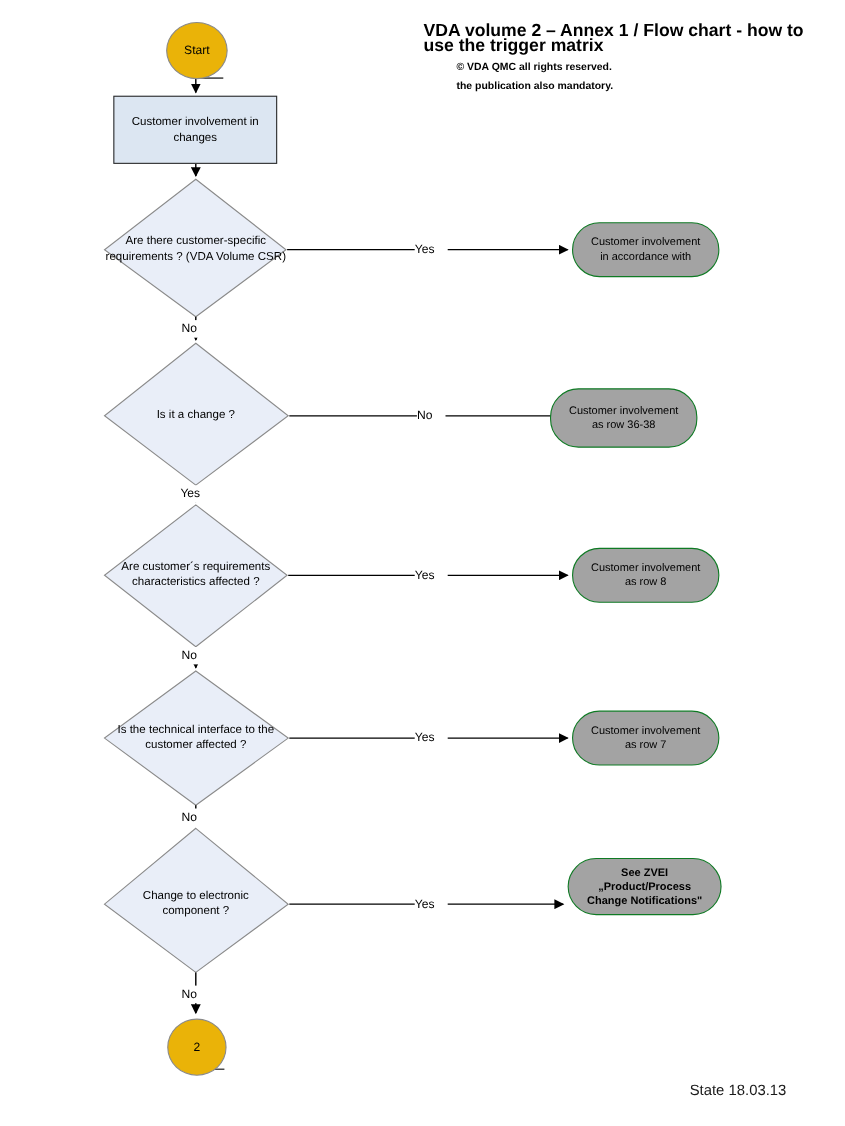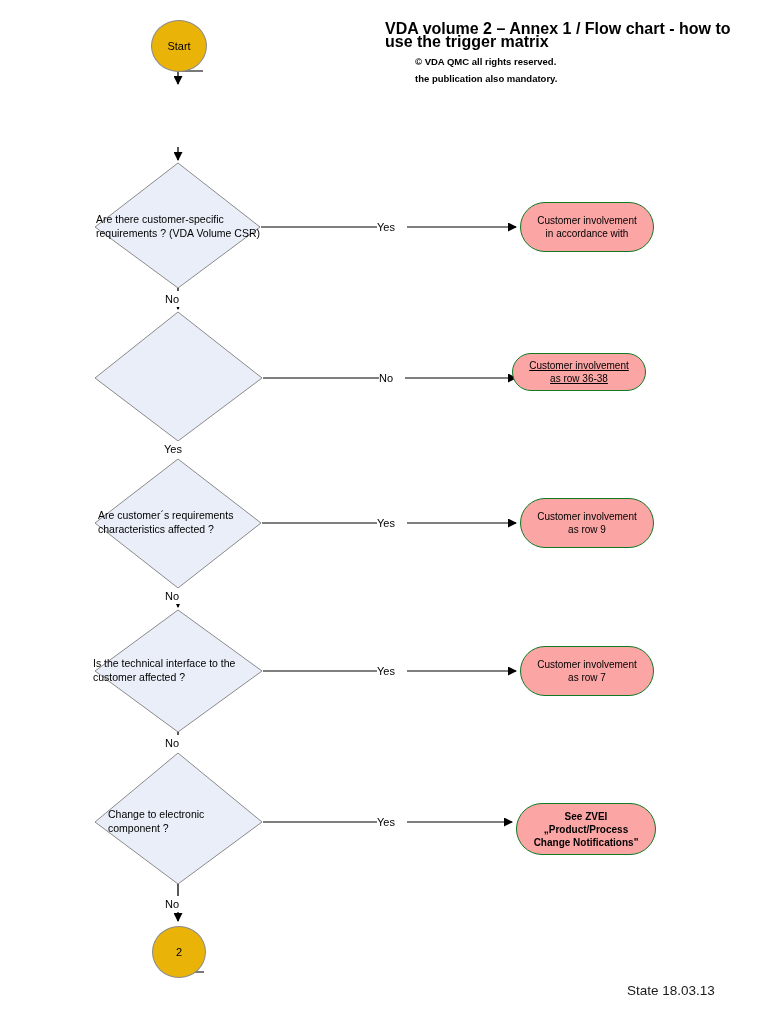--- a/index.html
+++ b/index.html
@@ -6,22 +6,22 @@
   .page{position:relative;width:768px;height:1024px;background:#ffffff;
         font-family:"Liberation Sans",sans-serif;color:#000;overflow:hidden;}
   svg.layer{position:absolute;left:0;top:0;z-index:0;}
   .circle-node{position:absolute;z-index:2;background:#eab308;border:1px solid #8a8a8a;
         border-radius:50%;display:flex;align-items:center;justify-content:center;
         font-size:11px;}
   .process-box{position:absolute;z-index:2;background:#dce6f2;border:1.5px solid #2b2b2b;
         display:flex;align-items:center;justify-content:center;text-align:center;
         font-size:10.5px;line-height:1.35;}
   .qtext{position:absolute;z-index:2;display:flex;align-items:center;justify-content:center;
-        font-size:10.5px;line-height:1.32;}
-  .terminal{position:absolute;z-index:2;background:#fca5a5;border:1px solid #0f7a24;
+        text-align:center;font-size:10.5px;line-height:1.32;}
+  .terminal{position:absolute;z-index:2;background:#a3a3a3;border:1px solid #0f7a24;
         border-radius:26px;display:flex;align-items:center;justify-content:center;
         text-align:center;font-size:10px;line-height:1.3;padding:2px 12px;box-sizing:border-box;}
   .terminal.bold{font-weight:bold;}
   .lbl{position:absolute;z-index:3;background:#ffffff;text-align:left;
         font-size:11px;line-height:16px;}
   .hdr-title{position:absolute;left:385px;top:22px;width:372px;
         font-size:16px;font-weight:bold;line-height:13px;}
   .copy{position:absolute;left:385px;top:53px;width:368px;
         font-size:9.5px;font-weight:bold;line-height:17px;margin-left:30px;}
   .copy span{display:block;}
@@ -66,31 +66,35 @@
   <div class="hdr-title">VDA volume 2 – Annex 1 / Flow chart - how to use the trigger matrix</div>
   <div class="copy">
     <span>© VDA QMC all rights reserved.</span>
     <span>the publication also mandatory.</span>
   </div>
 
   <div class="circle-node" style="left:151px;top:20px;width:54px;height:50px;">
     <span>Start</span>
   </div>
 
+  <div class="process-box" style="left:103px;top:87px;width:147px;height:60px;">
+    <span>Customer involvement in changes</span>
+  </div>
 
   <div class="qtext" style="left:96px;top:197px;width:164px;height:60px;">Are there customer-specific requirements ? (VDA Volume CSR)</div>
+  <div class="qtext" style="left:98px;top:356px;width:160px;height:44px;">Is it a change ?</div>
   <div class="qtext" style="left:98px;top:501px;width:160px;height:44px;">Are customer´s requirements characteristics affected ?</div>
   <div class="qtext" style="left:108px;top:800px;width:140px;height:44px;">Change to electronic component ?</div>
   <div class="qtext" style="left:93px;top:649px;width:170px;height:44px;">Is the technical interface to the customer affected ?</div>
 
   <div class="terminal" style="left:520px;top:202px;width:134px;height:50px;">Customer involvement in accordance with</div>
-  <div class="terminal" style="left:512px;top:353px;width:134px;height:38px;text-decoration:underline;">Customer involvement as row 36-38</div>
-  <div class="terminal" style="left:520px;top:498px;width:134px;height:50px;">Customer involvement as row 9</div>
+  <div class="terminal" style="left:500px;top:353px;width:134px;height:54px;">Customer involvement as row 36-38</div>
+  <div class="terminal" style="left:520px;top:498px;width:134px;height:50px;">Customer involvement as row 8</div>
   <div class="terminal" style="left:520px;top:646px;width:134px;height:50px;">Customer involvement as row 7</div>
-  <div class="terminal bold" style="left:516px;top:803px;width:140px;height:52px;">See ZVEI „Product/Process Change Notifications"</div>
+  <div class="terminal bold" style="left:516px;top:780px;width:140px;height:52px;">See ZVEI „Product/Process Change Notifications"</div>
 
   <div class="lbl" style="left:377px;top:219px;width:30px;">Yes</div>
   <div class="lbl" style="left:379px;top:370px;width:26px;">No</div>
   <div class="lbl" style="left:377px;top:515px;width:30px;">Yes</div>
   <div class="lbl" style="left:377px;top:663px;width:30px;">Yes</div>
   <div class="lbl" style="left:377px;top:814px;width:30px;">Yes</div>
 
   <div class="lbl" style="left:165px;top:291px;width:26px;">No</div>
   <div class="lbl" style="left:164px;top:441px;width:28px;">Yes</div>
   <div class="lbl" style="left:165px;top:588px;width:26px;">No</div>

